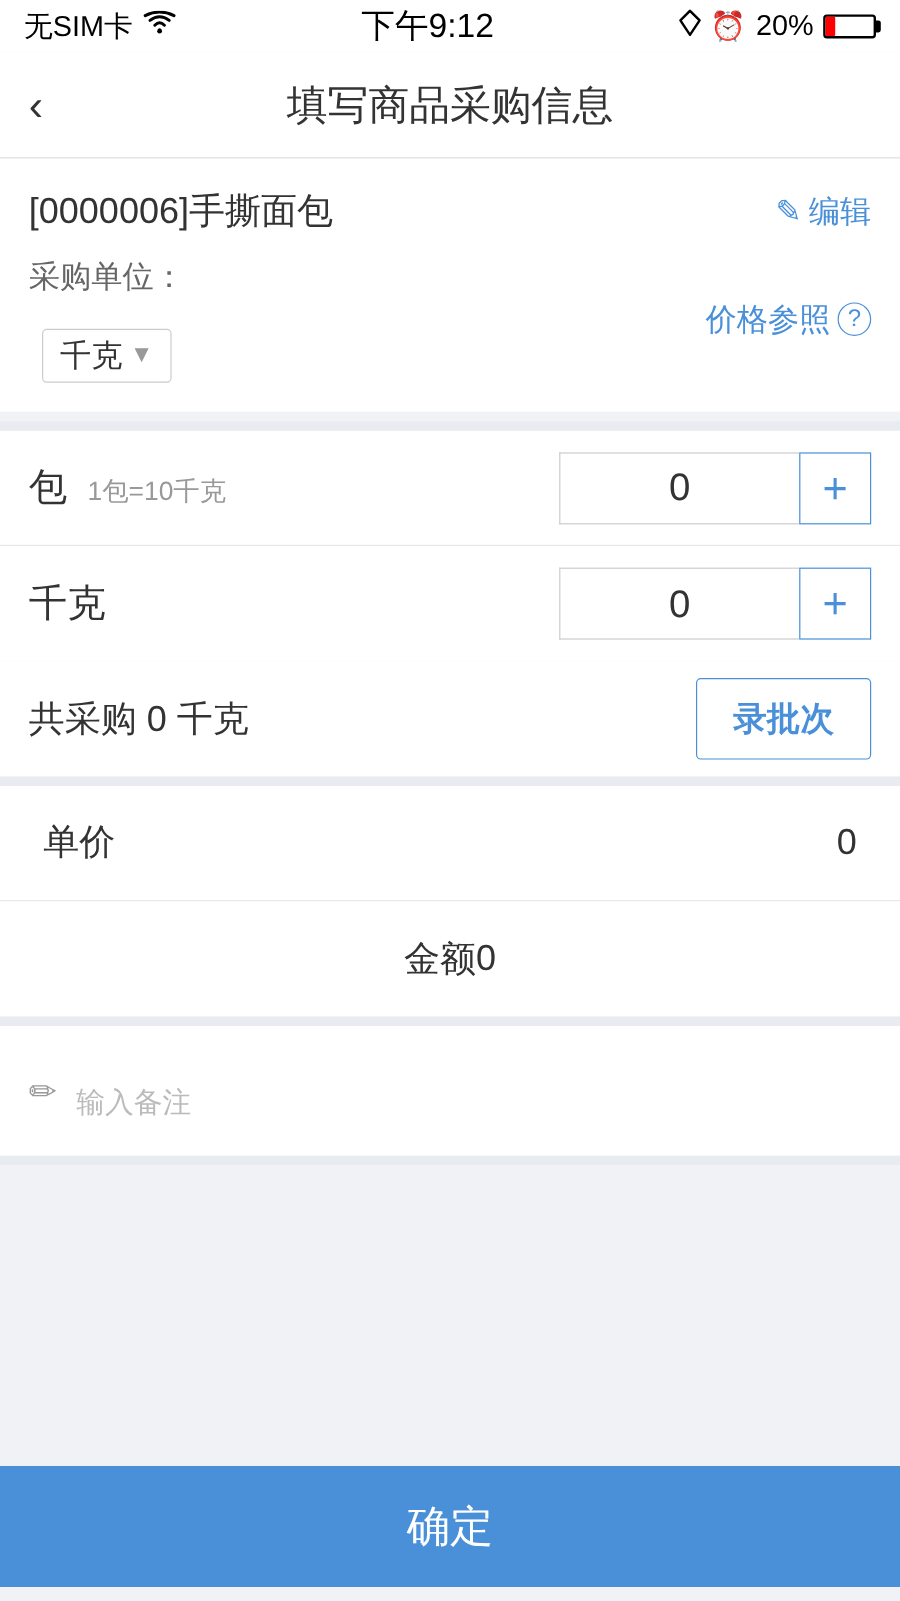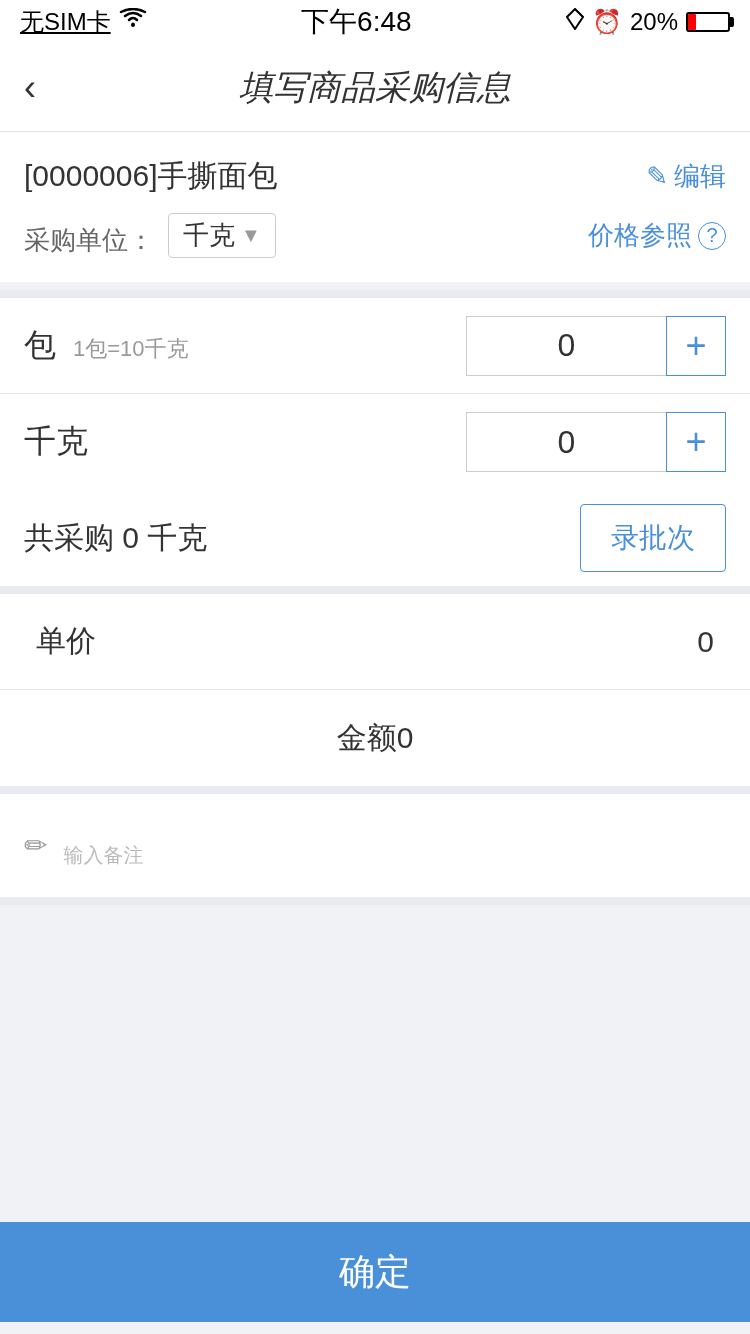--- a/index.html
+++ b/index.html
@@ -18,21 +18,21 @@
       width: 100%;
       height: 44px;
       background: #fff;
       display: flex;
       align-items: center;
       justify-content: space-between;
       padding: 0 20px;
       font-size: 24px;
       color: #000;
     }
-    .status-left { display: flex; align-items: flex-start; gap: 8px; text-decoration: underline; }
+    .status-left { display: flex; align-items: center; gap: 8px; }
     .status-right { display: flex; align-items: center; gap: 8px; }
     .battery {
       display: flex; align-items: center; gap: 2px;
     }
     .battery-bar {
       width: 44px; height: 20px;
       border: 2px solid #000;
       border-radius: 3px;
       position: relative;
       display: flex; align-items: center;
@@ -70,21 +70,20 @@
       position: absolute;
       left: 24px;
       font-size: 36px;
       color: #333;
       cursor: pointer;
     }
     .nav-title {
       font-size: 34px;
       font-weight: 500;
       color: #333;
-      font-style: italic;
     }
 
     
     .product-section {
       background: #fff;
       padding: 24px;
       display: flex;
       align-items: center;
       gap: 20px;
       border-bottom: 8px solid #f0f2f5;
@@ -230,20 +229,21 @@
       color: #333;
     }
     .record-btn {
       border: 1px solid #4a90d9;
       background: #fff;
       color: #4a90d9;
       font-size: 28px;
       padding: 14px 30px;
       border-radius: 4px;
       cursor: pointer;
+      font-weight: bold;
     }
 
     
     .price-section {
       background: #fff;
       border-bottom: 8px solid #e8ebf0;
     }
     .price-row {
       display: flex;
       align-items: center;
@@ -273,21 +273,21 @@
       display: flex;
       align-items: center;
       gap: 16px;
       min-height: 80px;
     }
     .note-icon {
       font-size: 28px;
       color: #999;
     }
     .note-placeholder {
-      font-size: 20px;
+      font-size: 24px;
       color: #bbb;
       margin-top: 20px;
     }
 
     
     .empty-space {
       flex: 1;
       min-height: 300px;
       background: #f0f2f5;
     }
@@ -323,21 +323,21 @@
     <span>
       <svg width="28" height="20" viewBox="0 0 28 20">
         <path d="M14 16 Q14 16 14 16" stroke="#000" stroke-width="3" fill="none" stroke-linecap="round"></path>
         <path d="M10 12 Q14 8 18 12" stroke="#000" stroke-width="2.5" fill="none" stroke-linecap="round"></path>
         <path d="M6 8 Q14 2 22 8" stroke="#000" stroke-width="2.5" fill="none" stroke-linecap="round"></path>
         <path d="M2 4 Q14 -2 26 4" stroke="#000" stroke-width="2.5" fill="none" stroke-linecap="round"></path>
         <circle cx="14" cy="17" r="2" fill="#000"></circle>
       </svg>
     </span>
   </div>
-  <div class="status-center" style="font-size:28px;font-weight:500;">下午6:48</div>
+  <div class="status-center" style="font-size:28px;font-weight:500;">下午9:12</div>
   <div class="status-right">
     <span>
       <svg width="18" height="22" viewBox="0 0 18 22" fill="none">
         <path d="M9 1 L17 9 L9 21 L1 9 Z" stroke="#000" stroke-width="2" fill="none"></path>
         <line x1="9" y1="1" x2="17" y2="9" stroke="#000" stroke-width="1.5"></line>
       </svg>
     </span>
     <span>⏰</span>
     <span>20%</span>
     <div class="battery">
@@ -358,21 +358,21 @@
   <div class="product-section">
     <div class="product-info">
       <div class="product-name-row">
         <span class="product-name">[0000006]手撕面包</span>
         <span class="edit-link">
           <span>✎</span>
           <span>编辑</span>
         </span>
       </div>
       <div class="unit-row">
-        <div style="display:flex;align-items:flex-end;gap:14px;">
+        <div style="display:flex;align-items:center;gap:26px;flex-direction:column;">
           <span class="unit-label">采购单位：</span>
           <div class="unit-select">
             <span>千克</span>
             <span class="arrow">▼</span>
           </div>
         </div>
         <div class="price-ref">
           <span>价格参照</span>
           <span style="border:1px solid #4a90d9;border-radius:50%;width:28px;height:28px;display:inline-flex;align-items:center;justify-content:center;font-size:20px;">?</span>
         </div>

